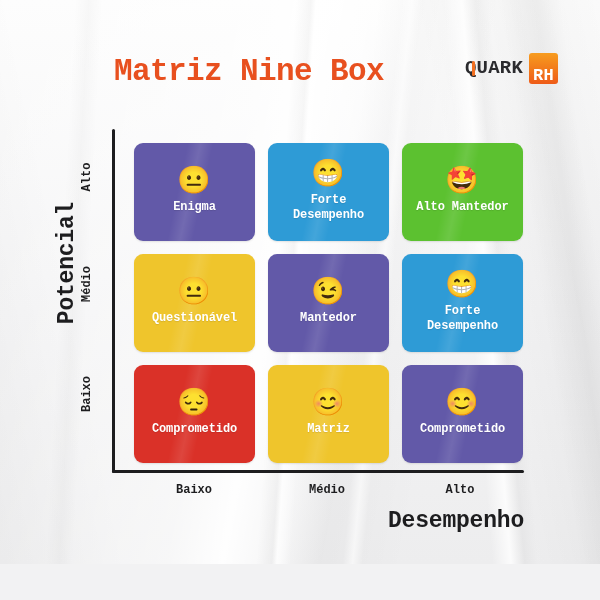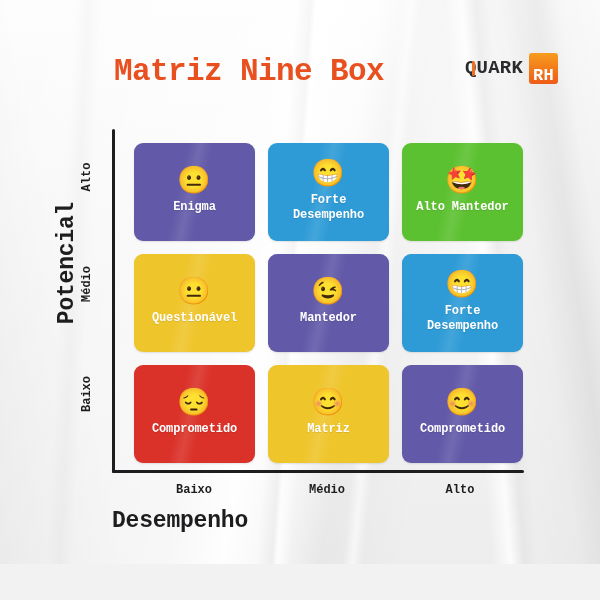--- a/index.html
+++ b/index.html
@@ -128,21 +128,21 @@
     font-size: 23px;
     font-weight: bold;
     color: #1d1d1f;
     letter-spacing: -0.2px;
   }
   #xlabel {
     position: absolute;
     left: 112px;
     top: 508px;
     width: 412px;
-    text-align: left;
+    text-align: right;
     font-size: 23px;
     font-weight: bold;
     color: #1d1d1f;
     letter-spacing: -0.2px;
   }
 
   .ytick {
     position: absolute;
     left: 64px;
     width: 46px;

